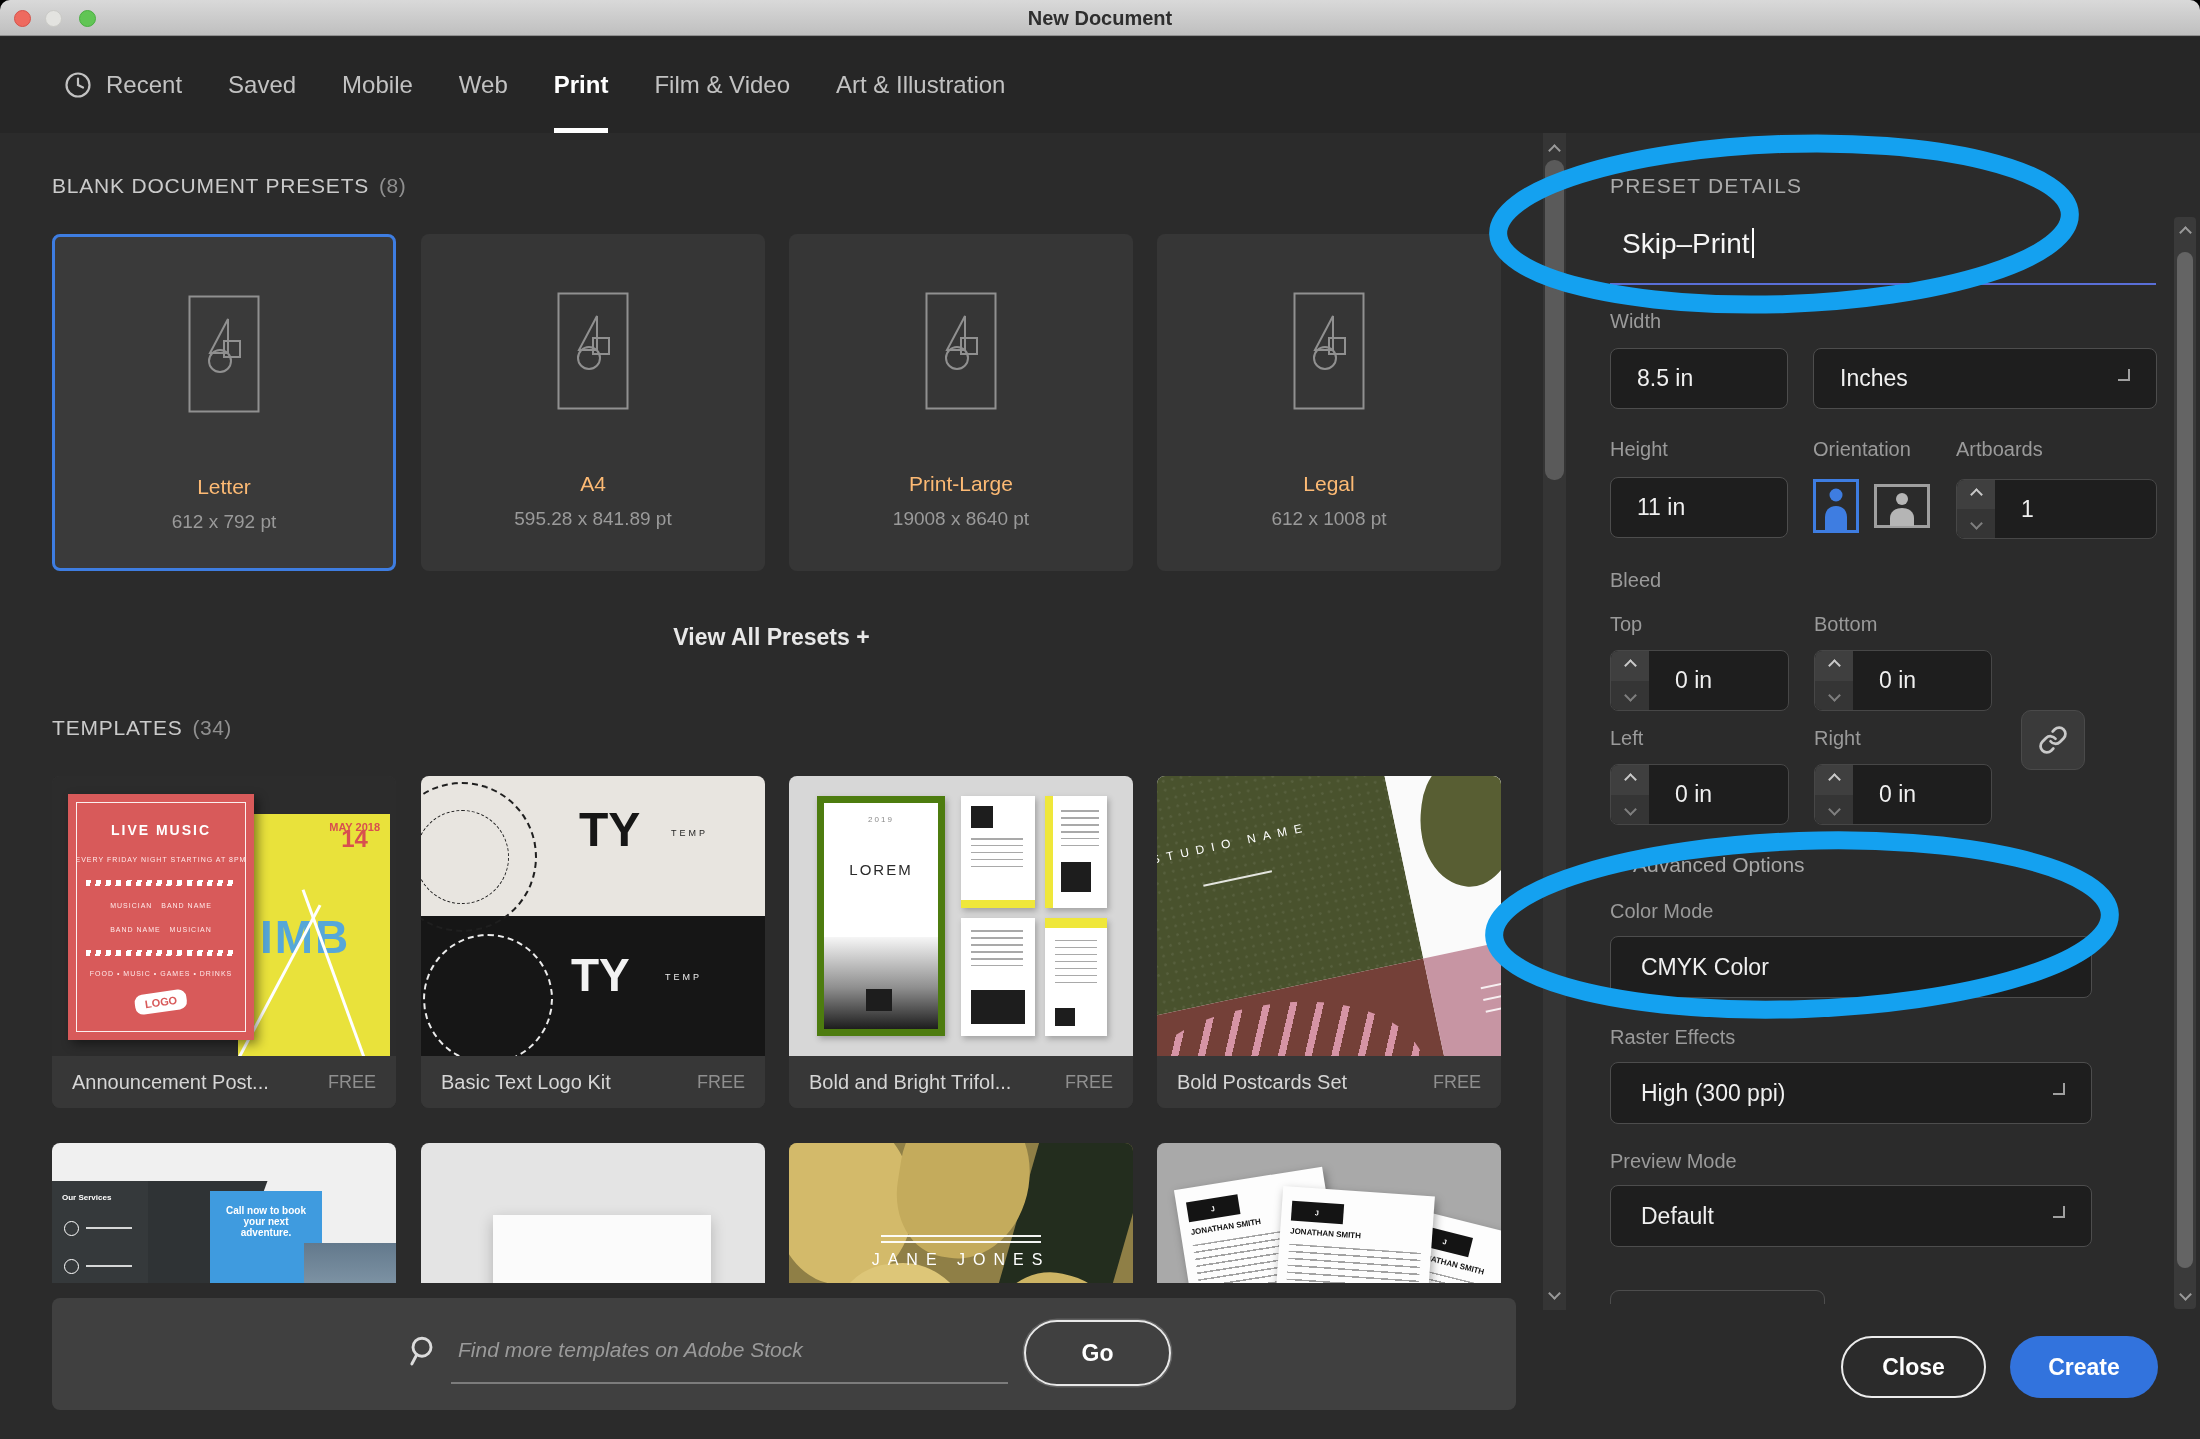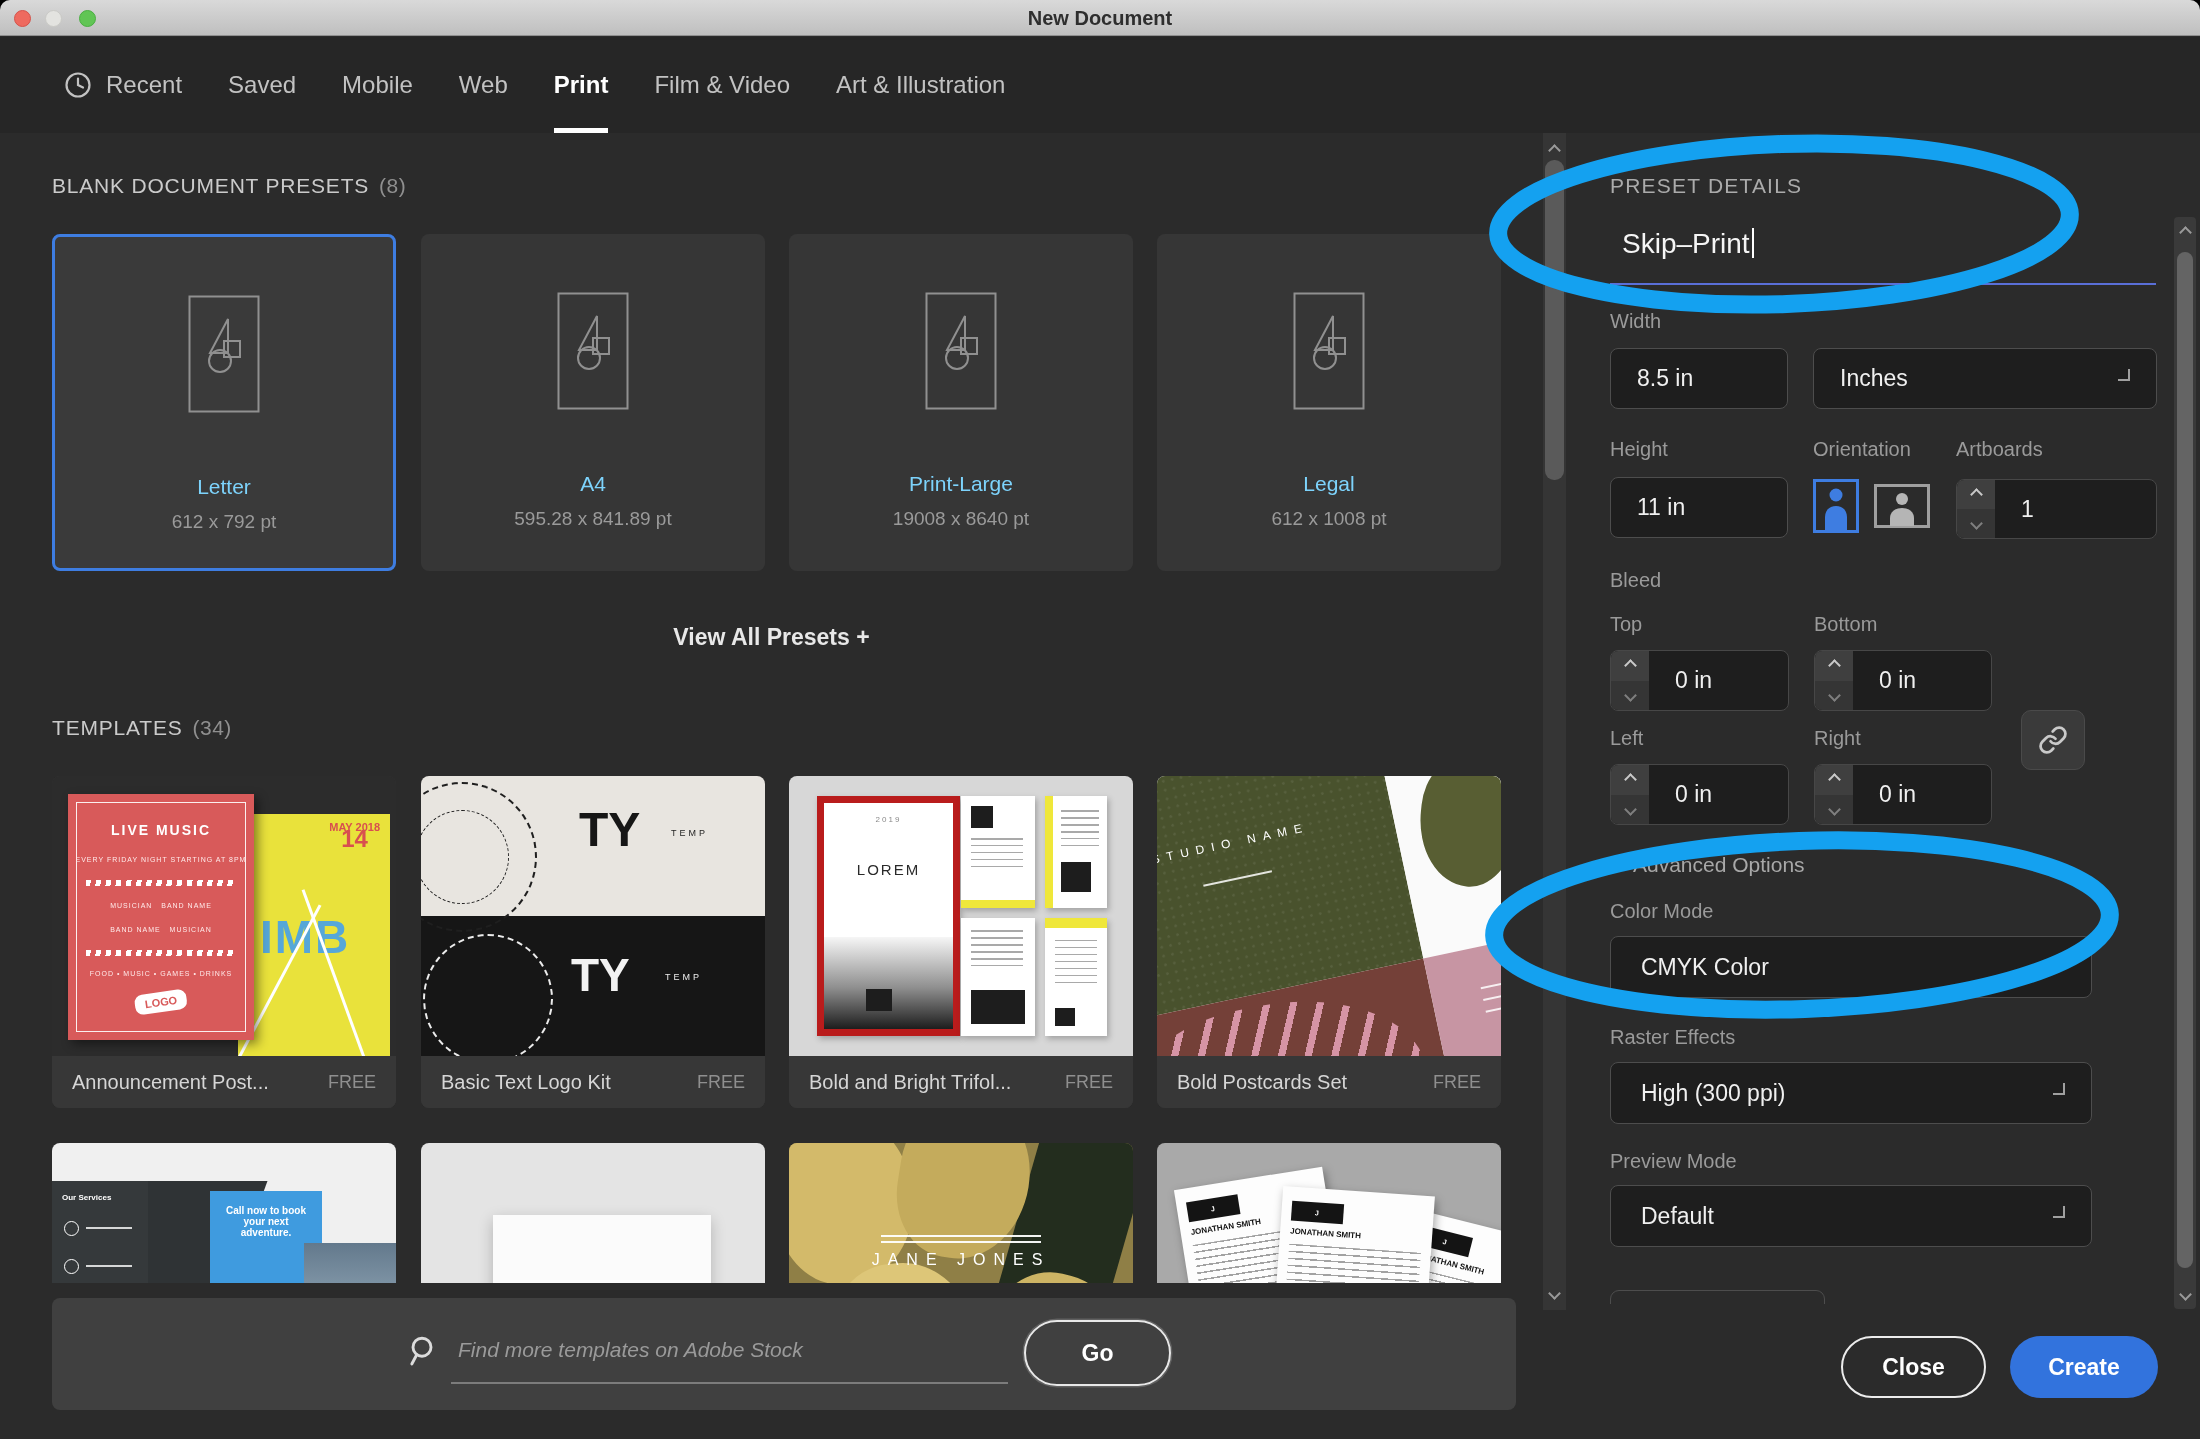--- a/index.html
+++ b/index.html
@@ -24,21 +24,21 @@
   .tab.active::after { content:""; position:absolute; left:0; right:0; bottom:0; height:5px; background:#fff; }
 
   
   .main { position:absolute; left:0; top:133px; width:1543px; height:1306px; background:#2b2b2b; }
   .section-h { position:absolute; left:52px; font-size:21px; letter-spacing:.8px; color:#cbcbcb; }
   .section-h .count { color:#8f8f8f; margin-left:10px; letter-spacing:.5px; }
 
   .preset-card { position:absolute; top:101px; width:344px; height:337px; background:#363636; border-radius:8px; }
   .preset-card.selected { background:#3a3a3a; border:3px solid #3e7de1; }
   .doc-icon { position:absolute; left:50%; top:58px; transform:translateX(-50%); }
-  .preset-name { position:absolute; left:0; right:0; top:238px; text-align:center; font-size:21px; color:#7dd3fc; }
+  .preset-name { position:absolute; left:0; right:0; top:238px; text-align:center; font-size:21px; color:#fdba74; }
   .preset-size { position:absolute; left:0; right:0; top:274px; text-align:center; font-size:19px; color:#9a9a9a; }
 
   .view-all { position:absolute; left:0; top:491px; width:1543px; text-align:center;
     font-size:23px; font-weight:700; color:#e8e8e8; }
 
   .tpl-card { position:absolute; top:643px; width:344px; height:332px; border-radius:8px; overflow:hidden; background:#373737; }
   .thumb { position:absolute; left:0; top:0; width:344px; height:280px; overflow:hidden; }
   .tpl-bar { position:absolute; left:0; top:280px; width:344px; height:52px; background:#373737;
     display:flex; align-items:center; }
   .tpl-name { margin-left:20px; font-size:20px; color:#d6d6d6; flex:1; white-space:nowrap; overflow:hidden; }
@@ -76,21 +76,21 @@
   .t2 .r1 { left:-34px; top:6px; width:150px; height:150px; border:2.5px dashed #1f1f1f; }
   .t2 .r1i { left:-6px; top:34px; width:94px; height:94px; border:1.5px dashed #1f1f1f; }
   .t2 .r2 { left:2px; top:158px; width:130px; height:130px; border:2.5px dashed #ececec; }
   .t2 .ty1 { position:absolute; left:158px; top:26px; font-size:48px; font-weight:800; color:#161616; }
   .t2 .ty2 { position:absolute; left:150px; top:172px; font-size:46px; font-weight:800; color:#f2f2f2; }
   .t2 .tmp { position:absolute; font-size:9px; letter-spacing:3px; }
 
   
   .t3 { background:#d7d7d7; }
   .t3 .p { position:absolute; background:#ffffff; box-shadow:2px 3px 6px rgba(0,0,0,.25); }
-  .t3 .main-p { left:28px; top:20px; width:143px; height:240px; border:7px solid #b91c1c; }
+  .t3 .main-p { left:28px; top:20px; width:128px; height:240px; border:7px solid #4d7c0f; }
   .t3 .lorem { position:absolute; left:0; right:0; top:58px; text-align:center; font-size:15px;
     letter-spacing:2px; color:#2a2a2a; }
   .t3 .yr { position:absolute; left:0; right:0; top:12px; text-align:center; font-size:8px; color:#8a8a8a; letter-spacing:2px; }
   .t3 .photo { position:absolute; left:0; bottom:0; width:100%; height:92px;
     background:linear-gradient(#f6f6f6,#8f8f8f 55%,#1d1d1d); }
   .t3 .chip { position:absolute; background:#1d1d1d; }
   .t3 .lines { position:absolute; background:repeating-linear-gradient(#a9a9a9 0 1.5px,transparent 1.5px 7px); }
   .t3 .ybar { position:absolute; background:#efe73a; }
 
   

